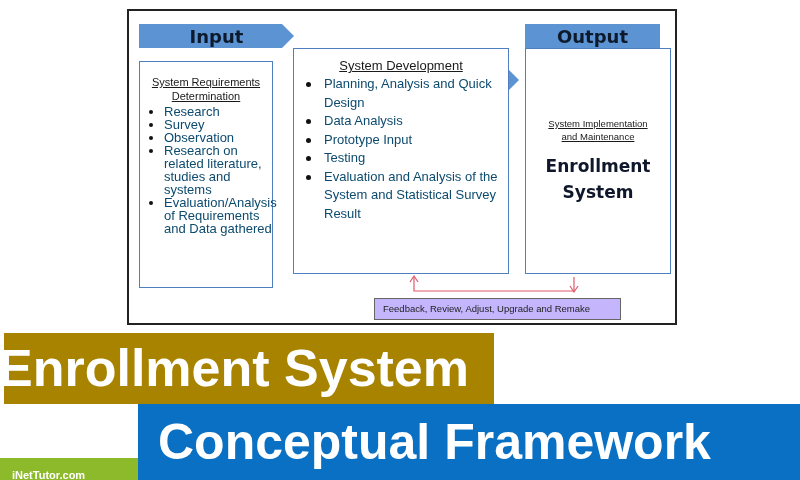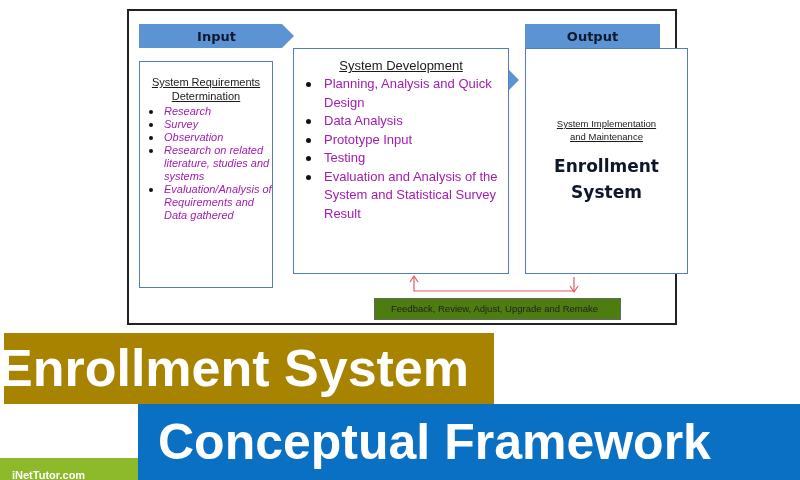--- a/index.html
+++ b/index.html
@@ -1,25 +1,25 @@
 <!DOCTYPE html>
 <html><head>
 <meta charset="utf-8">
 <style>
   html,body{margin:0;padding:0;}
   body{width:800px;height:480px;position:relative;overflow:hidden;background:#ffffff;font-family:"Liberation Sans",sans-serif;}
   .frame{position:absolute;left:127px;top:9px;width:550px;height:316px;border:2px solid #222;box-sizing:border-box;background:#fff;}
   .col{position:absolute;border:1.5px solid #4f7fbf;box-sizing:border-box;background:#fff;}
-  .hdr{position:absolute;height:24px;background:#5b93d3;color:#0d1a2c;font-weight:bold;font-size:13px;display:flex;align-items:center;justify-content:center;font-family:"DejaVu Sans",sans-serif;}
+  .hdr{position:absolute;height:24px;background:#5b93d3;color:#0d1a2c;font-weight:bold;font-size:18px;display:flex;align-items:center;justify-content:center;font-family:"DejaVu Sans",sans-serif;}
   .hdr.arrow{clip-path:polygon(0 0,calc(100% - 12px) 0,100% 50%,calc(100% - 12px) 100%,0 100%);}
   .sub{text-decoration:underline;text-align:center;color:#1a1a1a;}
   ul{margin:0;padding:0;list-style:none;}
-  li{position:relative;color:#a21caf;}
+  li{position:relative;color:#0c4a6e;}
   li::before{content:"";position:absolute;width:4px;height:4px;border-radius:50%;background:#111;}
-  .input-list li{font-size:11px;line-height:13px;padding-left:24px;font-style:italic;}
+  .input-list li{font-size:13px;line-height:13px;padding-left:24px;}
   .input-list li::before{left:9px;top:5px;}
   .proc-list li{font-size:13px;line-height:18.5px;padding-left:30px;}
   .proc-list li::before{left:12px;top:7px;width:5px;height:5px;}
   .banner-gold{position:absolute;left:4px;top:333px;width:490px;height:71px;background:#a88300;}
   .banner-gold span{position:absolute;left:-6px;top:4px;color:#fff;font-weight:bold;font-size:52px;line-height:62px;white-space:nowrap;}
   .banner-blue{position:absolute;left:138px;top:404px;width:662px;height:76px;background:#0970c3;}
   .banner-blue span{position:absolute;left:20px;top:5px;color:#fff;font-weight:bold;font-size:50px;line-height:66px;white-space:nowrap;}
   .tag{position:absolute;left:0;top:458px;width:138px;height:34px;background:#8dba2b;color:#fff;font-weight:bold;font-size:11px;display:flex;align-items:center;padding-left:12px;box-sizing:border-box;}
 </style>
 </head>
@@ -54,37 +54,37 @@
       <li>Data Analysis</li>
       <li>Prototype Input</li>
       <li>Testing</li>
       <li>Evaluation and Analysis of the System and Statistical Survey Result</li>
     </ul>
   </div>
 
   <div class="hdr" style="left:396px;top:13px;width:135px;justify-content:center;">
     <span>Output</span>
   </div>
-  <div class="col" style="left:396px;top:37px;width:163px;height:226px;">
+  <div class="col" style="left:396px;top:37px;width:146px;height:226px;">
     <div class="sub" style="font-size:9.5px;line-height:13px;margin-top:68px;">
       <div>System Implementation</div>
       <div>and Maintenance</div>
     </div>
     <div style="text-align:center;font-weight:bold;font-size:17px;line-height:26px;margin-top:10px;color:#0f172a;font-family:'DejaVu Sans',sans-serif;">
       <div>Enrollment</div>
       <div>System</div>
     </div>
   </div>
 
   <svg style="position:absolute;left:275px;top:262px;" width="175" height="24" viewBox="0 0 175 24">
     <polyline points="10,4 10,18 170,18 170,4" fill="none" stroke="#e05a6a" stroke-width="1.2"></polyline>
     <polyline points="6,9 10,3 14,9" fill="none" stroke="#e05a6a" stroke-width="1.2"></polyline>
     <polyline points="166,13 170,19 174,13" fill="none" stroke="#e05a6a" stroke-width="1.2"></polyline>
   </svg>
-  <div style="position:absolute;left:245px;top:287px;width:247px;height:22px;border:1px solid #666;box-sizing:border-box;background:#4d7c0f;font-size:9.5px;line-height:20px;padding-left:16px;color:#222;">
+  <div style="position:absolute;left:245px;top:287px;width:247px;height:22px;border:1px solid #666;box-sizing:border-box;background:#c4b5fd;font-size:9.5px;line-height:20px;padding-left:8px;color:#222;">
     <span>Feedback, Review, Adjust, Upgrade and Remake</span>
   </div>
 </div>
 
 <div class="banner-gold">
   <span>Enrollment System</span>
 </div>
 <div class="banner-blue">
   <span>Conceptual Framework</span>
 </div>

